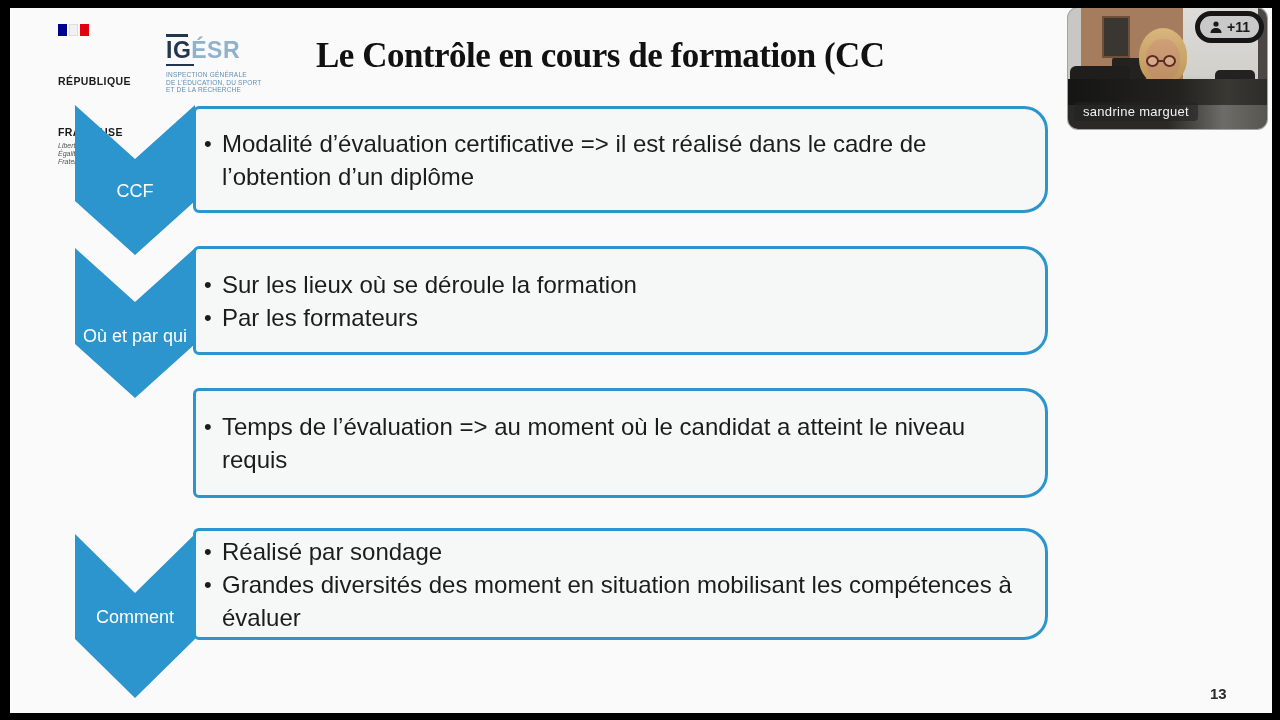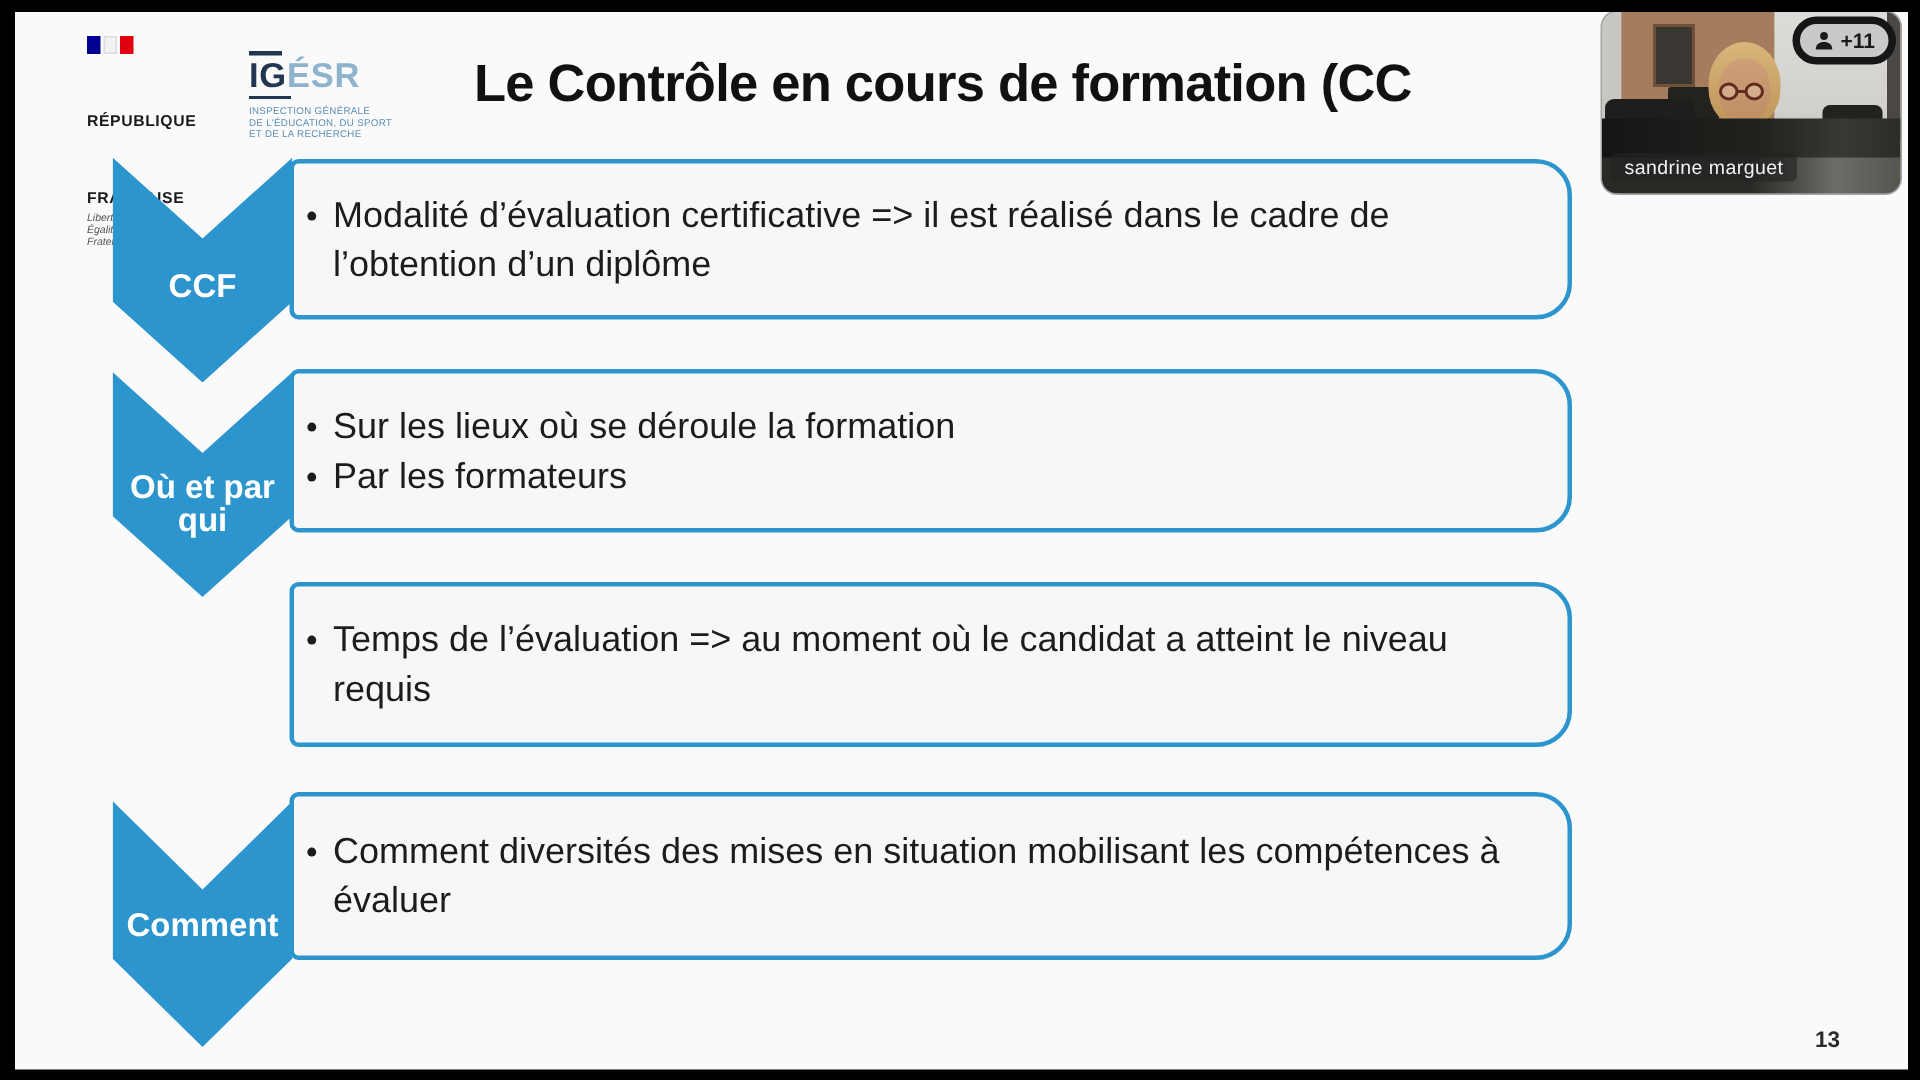--- a/index.html
+++ b/index.html
@@ -15,27 +15,27 @@
   .rf-b{background:#000091}.rf-w{background:#f2f2f2;border:1px solid #ddd}.rf-r{background:#e1000f}
   .rf-name{font-size:10.5px;font-weight:bold;letter-spacing:.4px;line-height:11px;margin-top:40px;}
   .rf-motto{margin-top:4px;font-family:"Liberation Serif",serif;font-style:italic;font-size:7px;color:#555;line-height:8px;}
   .logo-igesr{position:absolute;left:156px;top:26px;width:120px;}
   .ig-bar-top{width:22px;height:3px;background:#22364f;margin-bottom:1px;}
   .ig-acronym{font-size:23px;font-weight:bold;line-height:24px;letter-spacing:.5px;}
   .ig-dark{color:#22364f}.ig-light{color:#8fb2cd;font-weight:bold;}
   .ig-bar-bottom{width:28px;height:2px;background:#22364f;margin:2px 0 5px 0;}
   .ig-sub{font-size:6.5px;color:#5d8fb5;line-height:7.5px;letter-spacing:.2px;}
 
-  .title{position:absolute;left:306px;top:28px;width:960px;font-size:35px;font-weight:bold;color:#111;letter-spacing:-.5px;white-space:nowrap;}
+  .title{position:absolute;left:306px;top:28px;width:960px;font-size:35px;font-weight:bold;color:#111;letter-spacing:-.5px;white-space:nowrap;font-family:Liberation Serif, serif;}
 
   
   .chev{position:absolute;left:65px;width:120px;background:#2c95cd;
         clip-path:polygon(0 0,50% 36%,100% 0,100% 64%,50% 100%,0 64%);
         display:flex;justify-content:center;align-items:center;z-index:3;}
-  .chev-label{color:#fff;font-size:22px;font-weight:bold;text-align:center;line-height:22px;width:112px;}
+  .chev-label{color:#fff;font-size:18px;font-weight:normal;text-align:center;line-height:22px;width:112px;}
   #chev-0{top:97px;height:150px;}  #chev-0 .chev-label{padding-top:22px;}
   #chev-1{top:240px;height:150px;} #chev-1 .chev-label{padding-top:26px;}
   #chev-2{top:383px;height:150px;} #chev-2 .chev-label{padding-top:16px;}
   #chev-3{top:526px;height:164px;} #chev-3 .chev-label{padding-top:2px;}
 
   
   .cbox{position:absolute;left:183px;width:855px;background:#f6f7f7;border:3px solid #2c95cd;
         border-radius:6px 24px 24px 6px;z-index:2;display:flex;flex-direction:column;justify-content:center;}
   #box-0{top:98px;height:107px;} #box-1{top:238px;height:109px;}
   #box-2{top:380px;height:110px;} #box-3{top:520px;height:112px;}
@@ -129,21 +129,22 @@
         <li>Par les formateurs</li>
       </ul>
     </div>
     <div class="cbox" id="box-2">
       <ul>
         <li>Temps de l’évaluation =&gt; au moment où le candidat a atteint le niveau requis</li>
       </ul>
     </div>
     <div class="cbox" id="box-3">
       <ul>
-        <li>Comment diversités des mises en situation mobilisant les compétences à évaluer</li>
+        <li>Réalisé par sondage</li>
+        <li>Grandes diversités des moment en situation mobilisant les compétences à évaluer</li>
       </ul>
     </div>
 
     <div class="page-number">13</div>
   </div>
 
   <div class="cam">
     <div class="cam-left-wall"></div>
     <div class="cam-wood"></div>
     <div class="cam-pane"></div>

